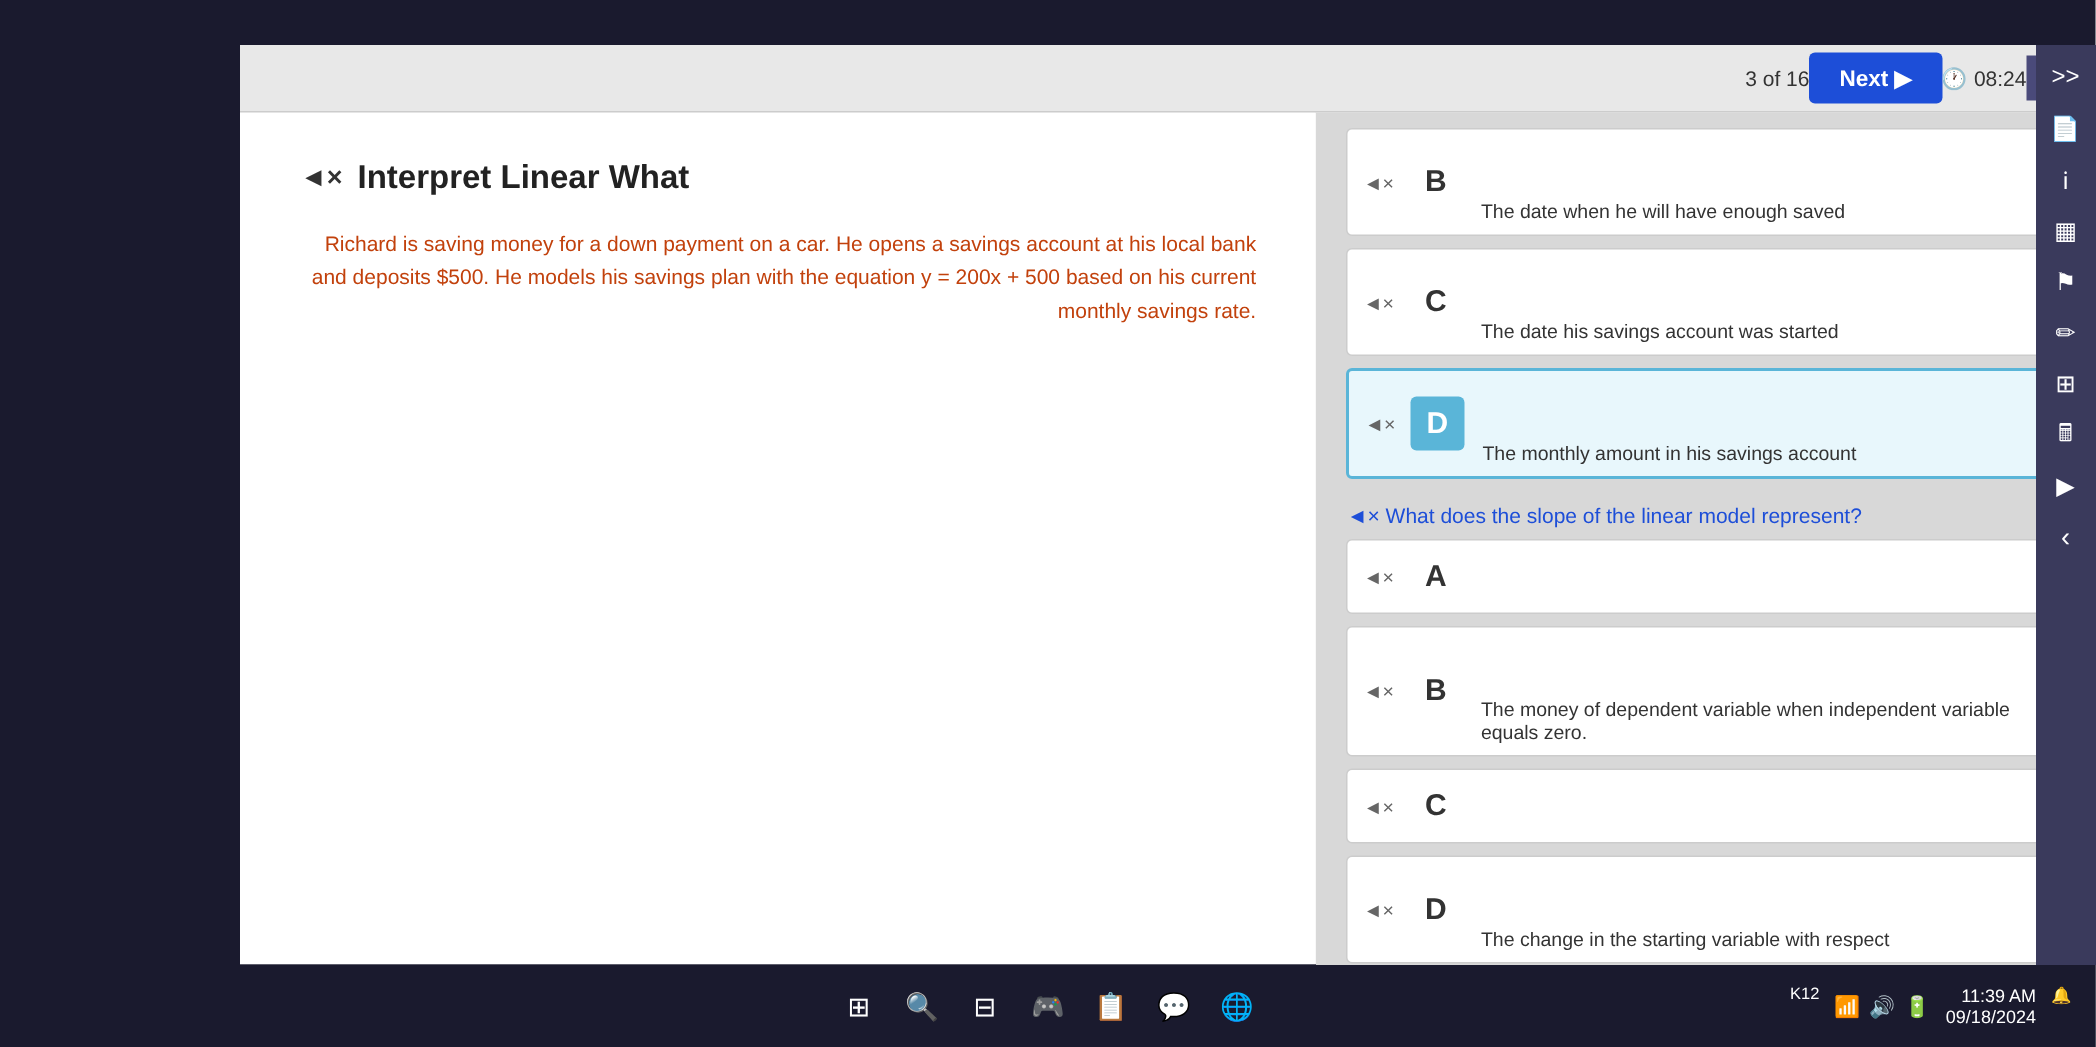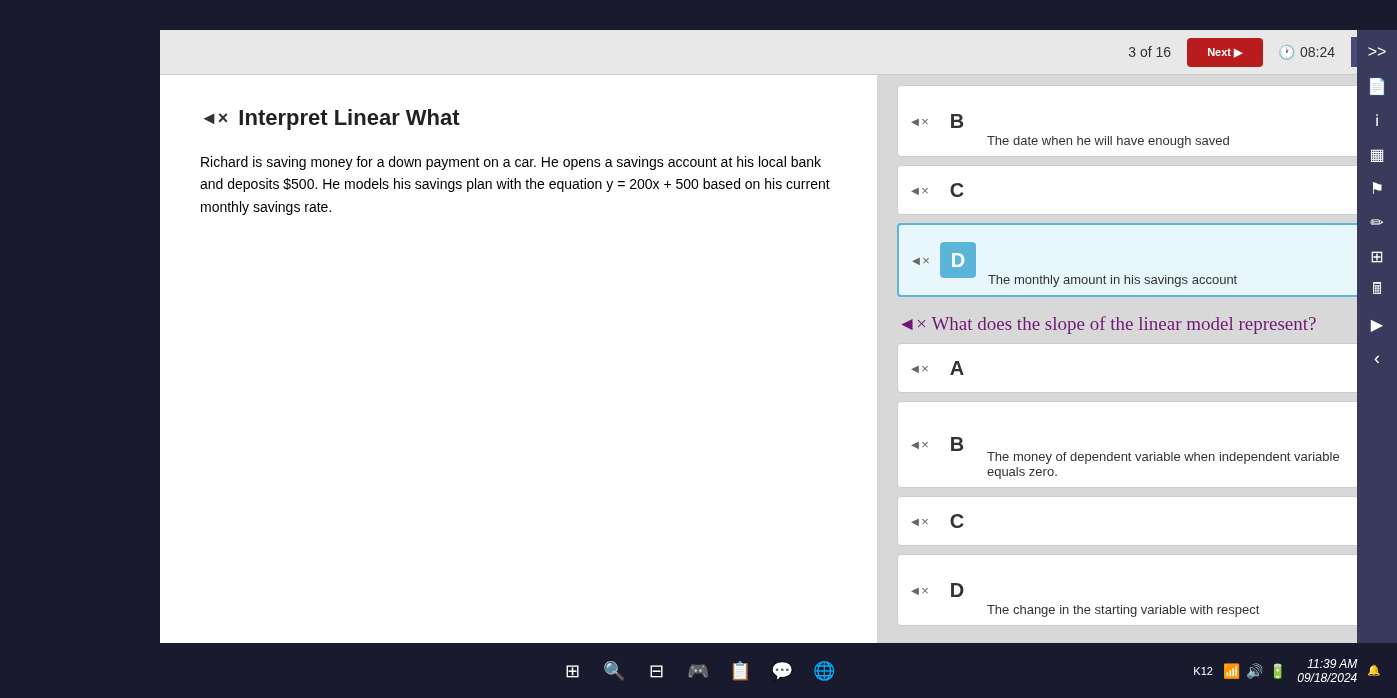--- a/index.html
+++ b/index.html
@@ -25,35 +25,35 @@
     }
 
     
     .toolbar {
       background: #e8e8e8;
       height: 45px;
       display: flex;
       align-items: center;
       justify-content: flex-end;
       padding: 0 16px;
-      gap: 16px;
+      gap: 0;
       border-bottom: 1px solid #ccc;
     }
     .question-counter {
       font-size: 14px;
       color: #333;
       font-weight: 500;
     }
     .next-button {
-      background: #b91c1c;
+      background: #1d4ed8;
       color: white;
       border: none;
       padding: 8px 20px;
       border-radius: 4px;
-      font-size: 11px;
+      font-size: 15px;
       font-weight: bold;
       cursor: pointer;
       display: flex;
       align-items: center;
       gap: 6px;
     }
     .timer {
       display: flex;
       align-items: center;
       gap: 4px;
@@ -95,22 +95,23 @@
       display: flex;
       align-items: center;
       gap: 10px;
     }
     .speaker-icon {
       font-size: 18px;
       color: #333;
     }
     .problem-text {
       font-size: 14px;
-      color: #000000;
+      color: #c2410c;
       line-height: 1.6;
+      text-align: right;
     }
 
     
     .right-panel {
       background: #d8d8d8;
       flex: 1;
       overflow-y: auto;
       padding: 10px 20px;
       position: relative;
     }
@@ -159,23 +160,22 @@
       flex: 1;
       margin-top: 39px;
     }
 
     
     .question-header {
       display: flex;
       align-items: center;
       gap: 8px;
       margin: 16px 0 8px 0;
-      font-size: 19px;
-      color: #701a75;
-      font-family: Liberation Serif, serif;
+      font-size: 14px;
+      color: #1d4ed8;
     }
 
     
     .right-sidebar {
       position: absolute;
       right: 0;
       top: 30px;
       bottom: 55px;
       width: 40px;
       background: #3a3a5c;
@@ -242,30 +242,28 @@
       justify-content: center;
       cursor: pointer;
       border-radius: 4px;
       font-size: 18px;
       color: white;
     }
     .taskbar-right {
       position: absolute;
       right: 16px;
       display: flex;
-      align-items: center;
       gap: 10px;
       color: white;
       font-size: 11px;
     }
     .clock {
       text-align: right;
       font-size: 12px;
       color: white;
-      font-style: italic;
     }
     .system-icons {
       display: flex;
       gap: 6px;
       align-items: center;
       font-size: 14px;
       color: white;
     }
   </style>
 </head>
@@ -299,20 +297,21 @@
 
       <div class="answer-option">
         <span class="answer-speaker">◄×</span>
         <div class="answer-letter">B</div>
         <span class="answer-text">The date when he will have enough saved</span>
       </div>
 
       <div class="answer-option">
         <span class="answer-speaker">◄×</span>
         <div class="answer-letter">C</div>
+        <span class="answer-text">The date his savings account was started</span>
       </div>
 
       <div class="answer-option selected">
         <span class="answer-speaker">◄×</span>
         <div class="answer-letter selected-letter">D</div>
         <span class="answer-text">The monthly amount in his savings account</span>
       </div>
 
       <div class="question-header">
         <span>◄× What does the slope of the linear model represent?</span>

